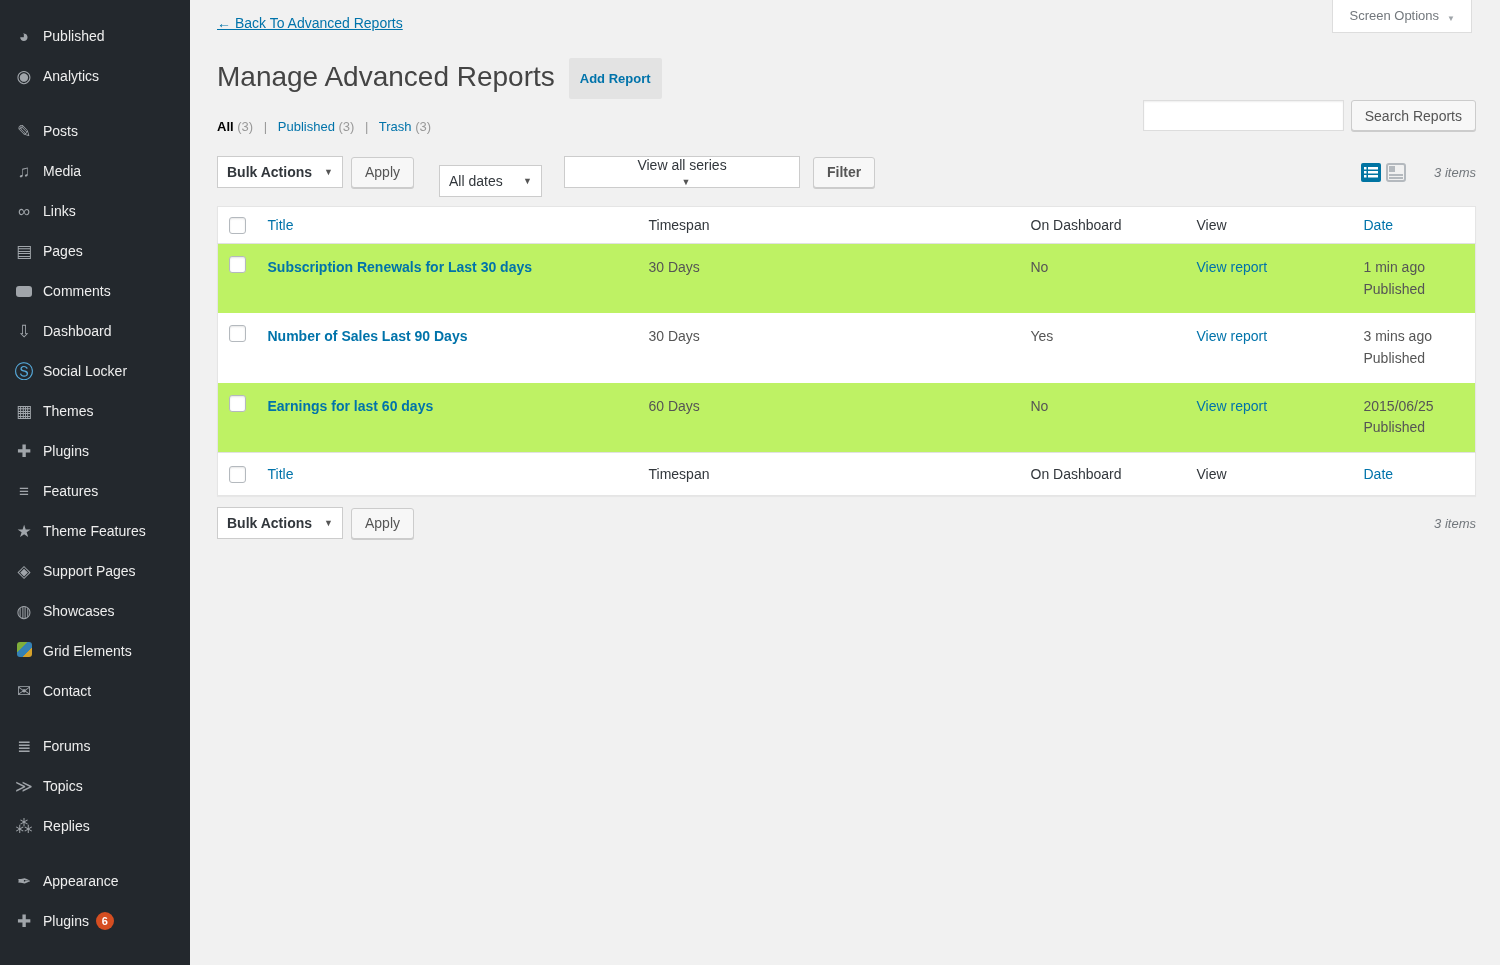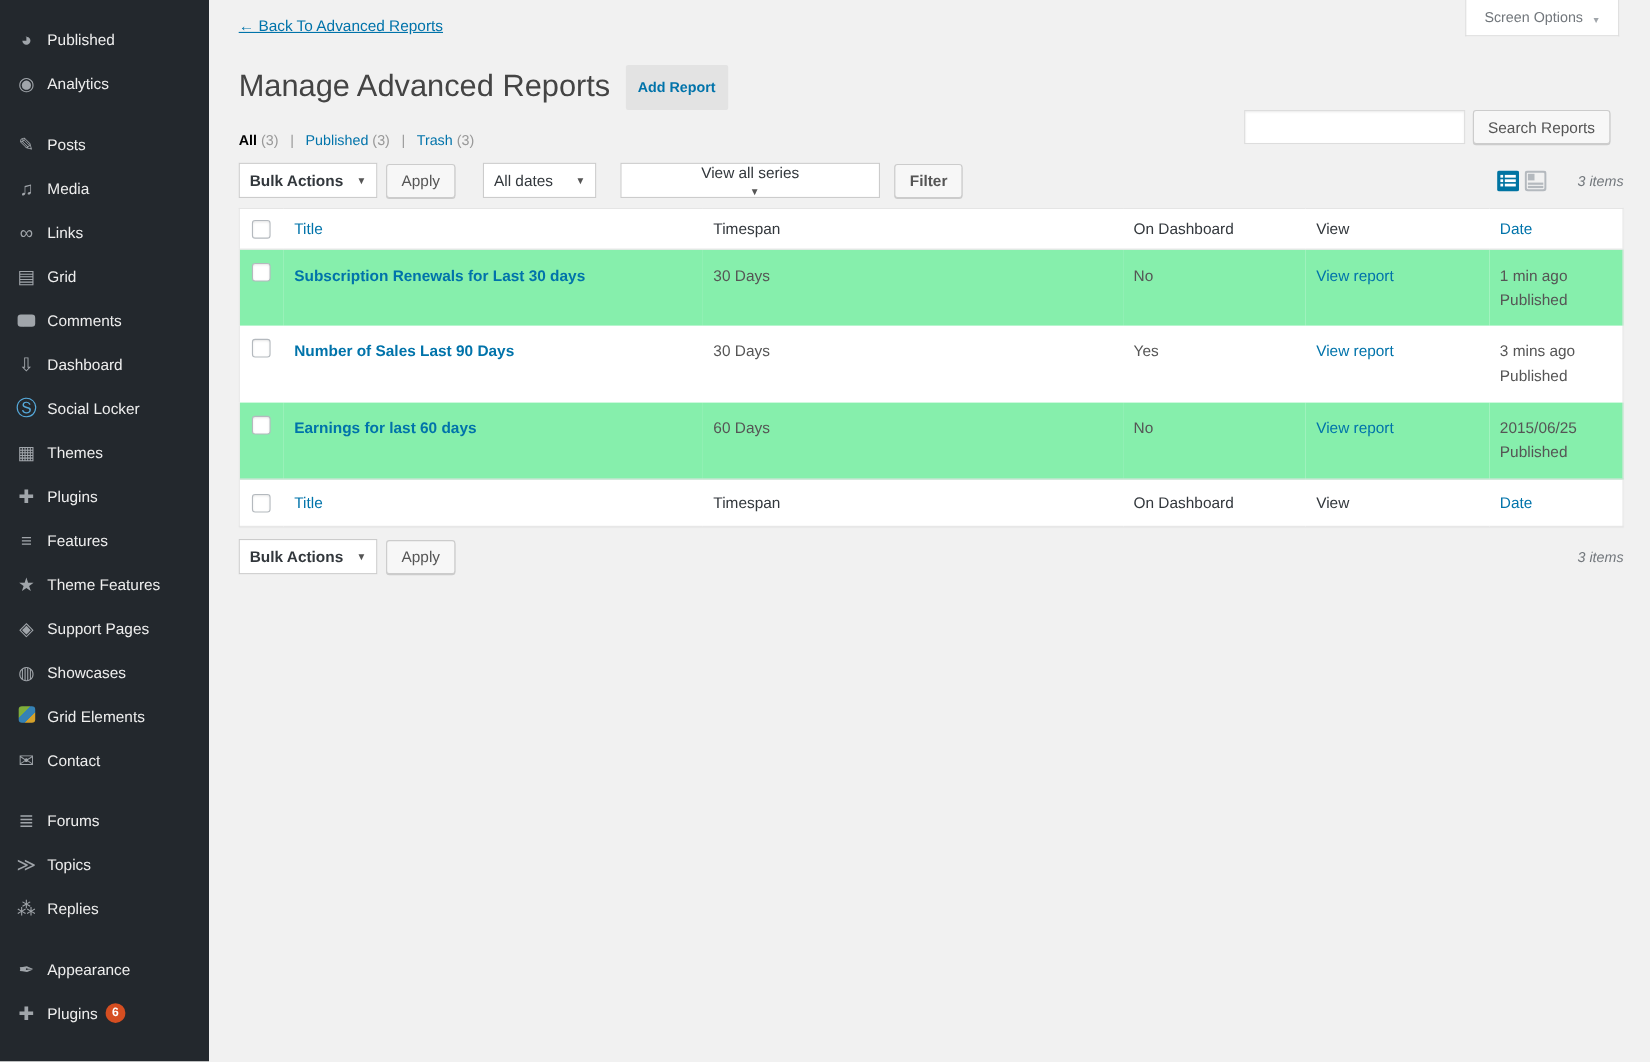--- a/index.html
+++ b/index.html
@@ -62,21 +62,21 @@
     text-decoration:underline; font-size:14px;
   }
   .title-row { margin:24px 0 0 27px; display:flex; align-items:center; }
   .page-title { font-size:28px; font-weight:400; color:#444; line-height:1.2; }
   .add-report {
     margin-left:14px; background:#e3e3e3; color:#0073aa; font-size:13px;
     font-weight:bold; padding:13px 11px; border-radius:2px; cursor:pointer;
     position:relative; top:2px;
   }
 
-  .search-form { position:absolute; top:100px; right:36px; display:flex; align-items:flex-end;padding-left:46px; }
+  .search-form { position:absolute; top:100px; right:24px; display:flex; align-items:flex-end;padding-left:46px; }
   .search-input {
     width:201px; height:31px; border:1px solid #ddd; background:#fff;
     border-radius:0; font:inherit; font-size:14px; padding:0 8px;
     box-shadow:inset 0 1px 2px rgba(0,0,0,.07);
   }
   .btn {
     height:31px; background:#f7f7f7; border:1px solid #ccc; border-radius:3px;
     color:#555; font-size:14px; font-family:inherit; padding:0 13px;
     cursor:pointer; box-shadow:0 1px 0 #ccc;
   }
@@ -89,21 +89,21 @@
   .views-row .pipe { color:#999; margin:0 7px; }
 
   .tablenav { margin:13px 24px 0 27px; display:flex; align-items:center; }
   .fselect {
     height:32px; background:#fff; border:1px solid #ccc; border-radius:0;
     display:inline-flex; align-items:center; justify-content:space-between;
     font-size:14px; color:#32373c; padding:0 9px; cursor:pointer;
   }
   .fselect .caret { font-size:9px; color:#555; margin-left:8px; }
   .w-bulk { width:126px;font-weight:bold; }
-  .w-dates { width:103px; margin-left:25px; }
+  .w-dates { width:103px; margin-left:25px;margin-top:18px; }
   .w-series { width:236px; margin-left:22px;flex-direction:column; }
   .gap-s { margin-left:8px; }
   .gap-f { margin-left:13px;font-weight:bold; }
   .nav-right { margin-left:auto; display:flex; align-items:center; }
   .view-switch { display:flex; align-items:center; gap:5px; cursor:pointer; }
   .items-count { font-size:13px; font-style:italic; color:#72777c; margin-left:28px; }
 
   
   table.list {
     margin:9px 24px 0 27px; width:calc(100% - 51px); background:#fff;
@@ -112,21 +112,21 @@
   }
   col.c-cb { width:40px; } col.c-title { width:381px; } col.c-span { width:382px; }
   col.c-dash { width:166px; } col.c-view { width:167px; }
   th, td { text-align:left; vertical-align:top; font-weight:normal; }
   thead th { padding:10px; font-size:14px; color:#32373c; border-bottom:1px solid #e1e1e1; }
   tfoot th { padding:13px 10px; font-size:14px; color:#32373c; border-top:1px solid #e1e1e1; }
   thead th.cb, tfoot th.cb, td.cb { padding:10px 0 0 11px; }
   tfoot th.cb { padding-top:13px; }
   td { padding:13px 10px; font-size:14px; color:#555; line-height:1.55; }
   td.cb { padding:12px 0 0 11px; }
-  tbody tr.alt { background:#86efac; }
+  tbody tr.alt { background:#bef264; }
   tbody td.col-title a { color:#0073aa; font-weight:bold; }
   a.sort-link { color:#0073aa; }
   a.view-report { color:#0073aa; }
   .checkbox {
     display:inline-block; width:17px; height:17px; background:#fff;
     border:1px solid #b4b9be; border-radius:3px; cursor:pointer;
     box-shadow:inset 0 1px 2px rgba(0,0,0,.1);
   }
   .bottomnav { margin-top:11px; }
 </style>
@@ -149,21 +149,21 @@
   <div class="sb-item">
       <span class="sb-icon">♫</span>
       <span class="sb-label">Media</span>
     </div>
   <div class="sb-item">
       <span class="sb-icon">∞</span>
       <span class="sb-label">Links</span>
     </div>
   <div class="sb-item">
       <span class="sb-icon">▤</span>
-      <span class="sb-label">Grid</span>
+      <span class="sb-label">Pages</span>
     </div>
   <div class="sb-item">
       <span class="sb-icon"><span class="bubble"></span></span>
       <span class="sb-label">Comments</span>
     </div>
   <div class="sb-item">
       <span class="sb-icon">⇩</span>
       <span class="sb-label">Dashboard</span>
     </div>
   <div class="sb-item">

